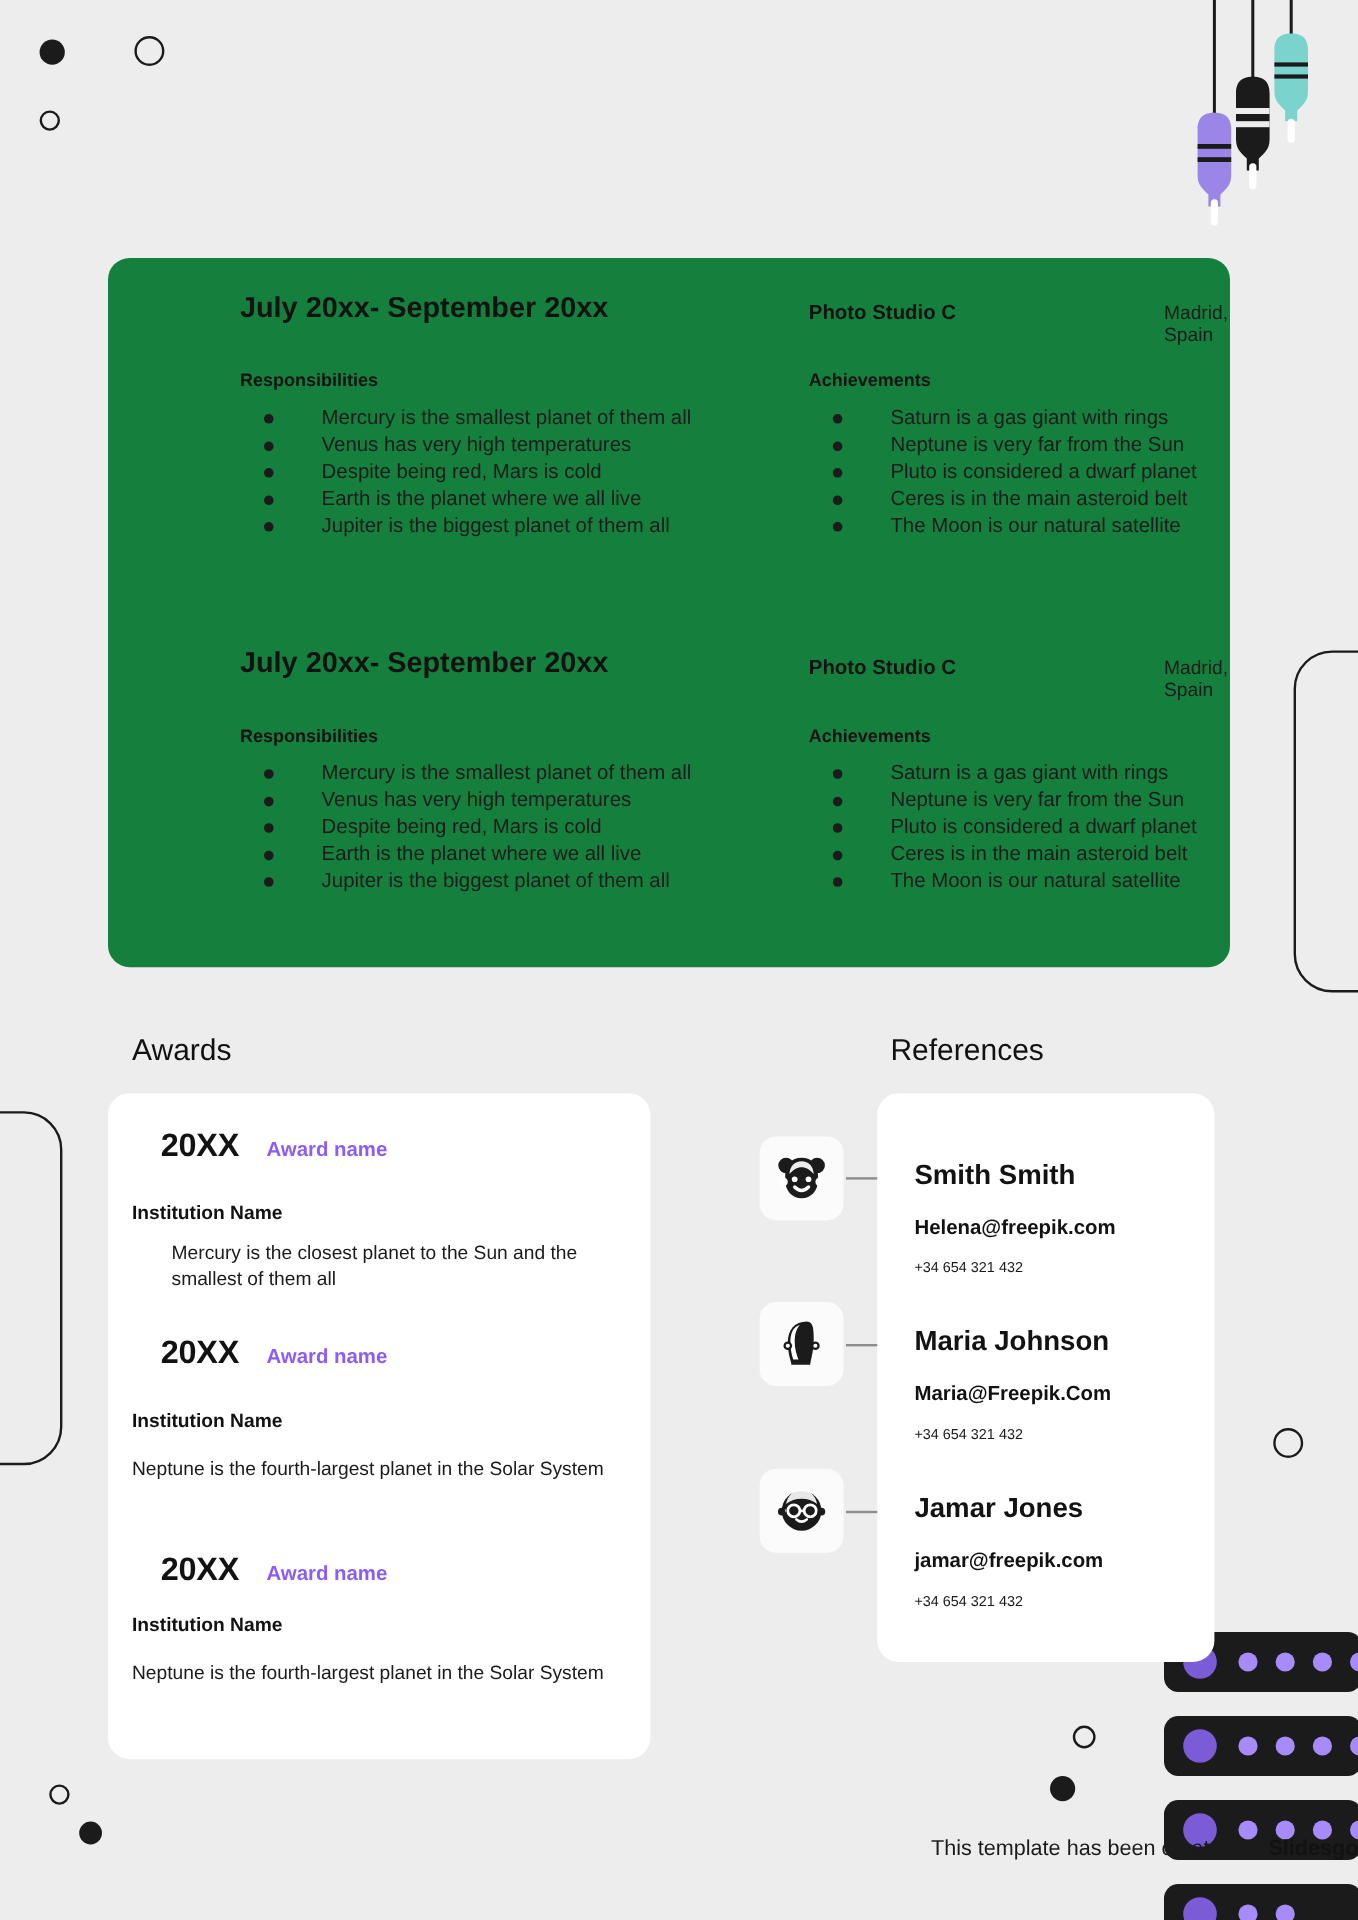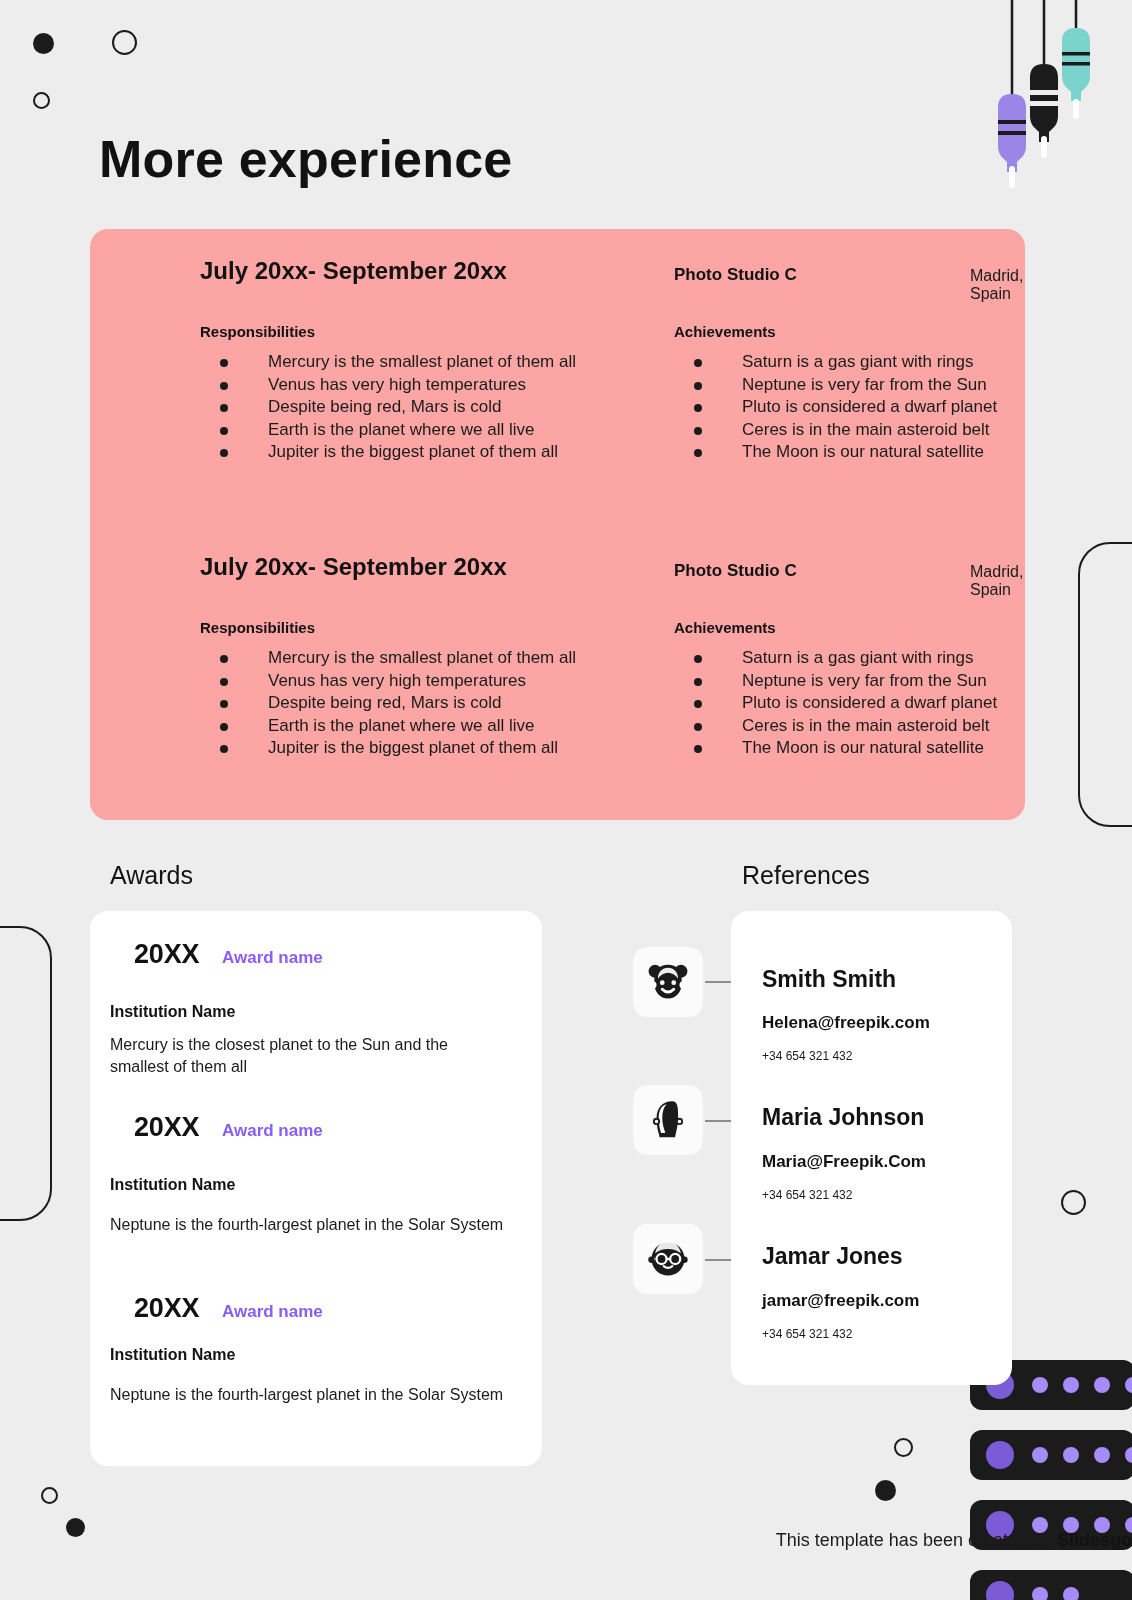--- a/index.html
+++ b/index.html
@@ -26,23 +26,23 @@
 
   
   .page-title {
     position: absolute; left: 99px; top: 129px;
     font-size: 52px; font-weight: 700; color: #121212;
     letter-spacing: 0.2px;
   }
 
   
   .exp-card {
-    position: absolute; left: 90px; top: 229px;
+    position: absolute; left: 90px; top: 215px;
     width: 935px; height: 591px;
-    background: #fca5a5; border-radius: 18px;
+    background: #15803d; border-radius: 18px;
   }
   .exp-block { position: absolute; left: 0; width: 100%; }
   .exp-block.b1 { top: 28px; }
   .exp-block.b2 { top: 324px; }
 
   .exp-daterange {
     position: absolute; left: 110px; top: 0;
     font-size: 24px; font-weight: 700; color: #121212;
   }
   .exp-company {
@@ -203,21 +203,20 @@
       </g>
       <g>
         <rect x="18" y="210" width="165" height="50" rx="12" fill="#1b1b1b"></rect>
         <circle cx="48" cy="235" r="14" fill="#7c5cd6"></circle>
         <circle cx="88" cy="235" r="8" fill="#a78bfa"></circle>
         <circle cx="119" cy="235" r="8" fill="#a78bfa"></circle>
       </g>
     </svg>
   </div>
 
-  <div class="page-title">More experience</div>
 
   <div class="exp-card">
 
     <div class="exp-block b1">
       <div class="exp-daterange">July 20xx- September 20xx</div>
       <div class="exp-company">Photo Studio C</div>
       <div class="exp-location">Madrid, Spain</div>
       <div class="col-head left">Responsibilities</div>
       <div class="col-head right">Achievements</div>
       <ul class="bullets left">
@@ -261,21 +260,21 @@
 
   <div class="sec-title awards">Awards</div>
 
   <div class="awards-card">
     <div class="award-item" style="top:28px;">
       <div class="award-row">
         <span class="award-year">20XX</span>
         <span class="award-name">Award name</span>
       </div>
       <div class="award-inst" style="top:64px;">Institution Name</div>
-      <div class="award-desc" style="top:95px;">Mercury is the closest planet to the Sun and the smallest of them all</div>
+      <div class="award-desc" style="top:95px;margin-left:33px;">Mercury is the closest planet to the Sun and the smallest of them all</div>
     </div>
 
     <div class="award-item" style="top:201px;">
       <div class="award-row">
         <span class="award-year">20XX</span>
         <span class="award-name">Award name</span>
       </div>
       <div class="award-inst" style="top:64px;">Institution Name</div>
       <div class="award-desc" style="top:102px;">Neptune is the fourth-largest planet in the Solar System</div>
     </div>

